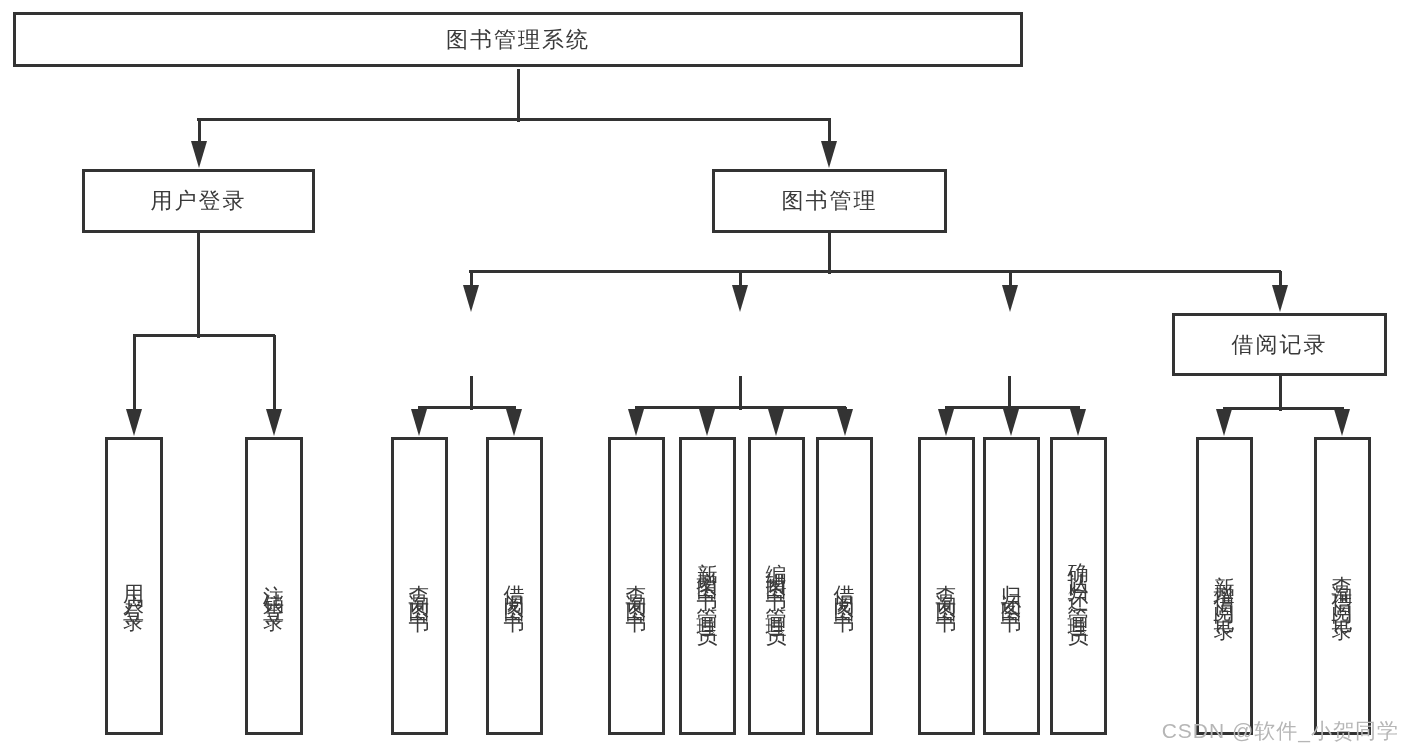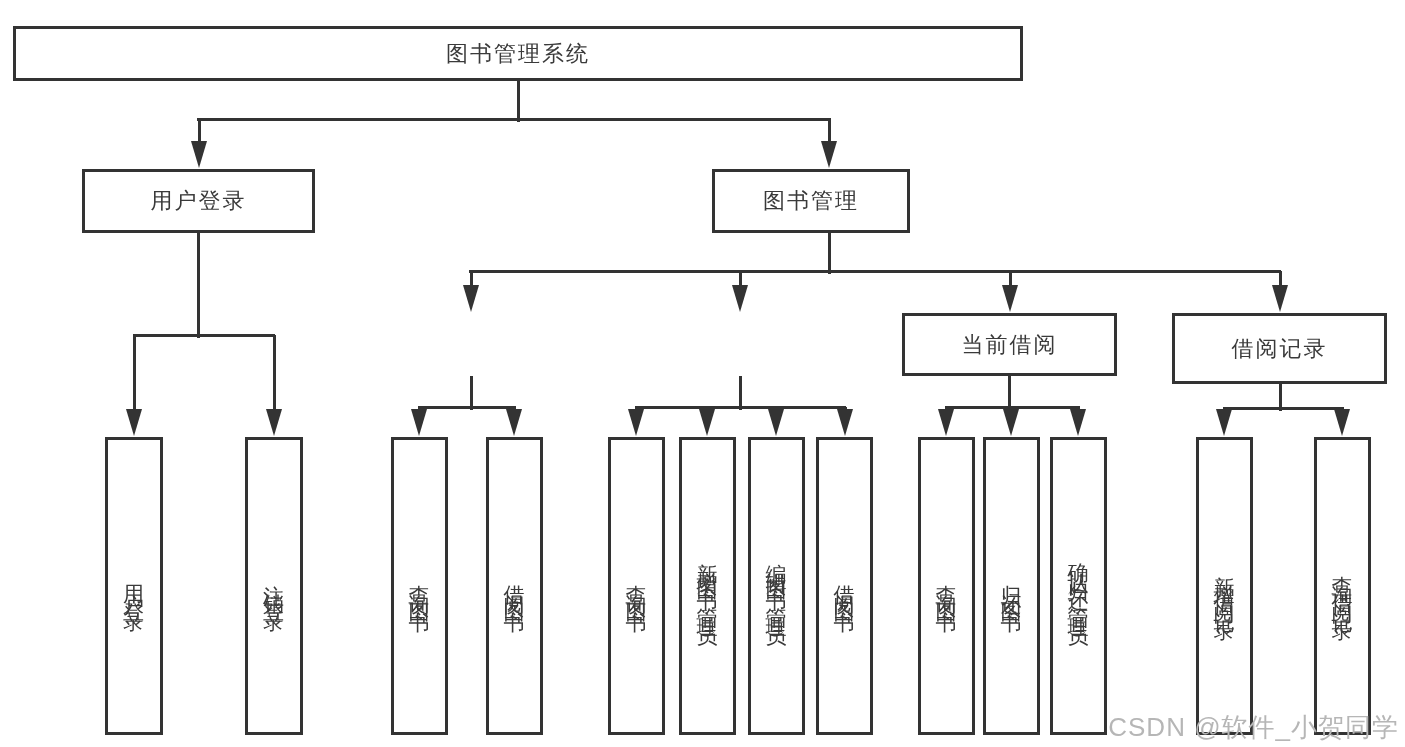--- a/index.html
+++ b/index.html
@@ -50,21 +50,21 @@
     width:0;height:0;
     border-left:8.5px solid transparent;
     border-right:8.5px solid transparent;
     border-top:27px solid var(--line);
     z-index:1;
   }
   #watermark{
     position:absolute;
     right:6px;
     bottom:2px;
-    font-size:26px;
+    font-size:21px;
     color:var(--wm);
     letter-spacing:1px;
     z-index:5;
     white-space:nowrap;
   }
 </style>
 </head>
 <body>
 
 <div id="canvas">
@@ -117,35 +117,32 @@
       <div class="line-v" style="left: 1077px; top: 407px; width: 3px; height: 3px;"></div>
       <div class="arrow" style="left: 1069.5px; top: 409px;"></div>
       <div class="line-v" style="left: 1279px; top: 376px; width: 3px; height: 35px;"></div>
       <div class="line-h" style="left: 1223px; top: 407px; width: 121px; height: 3px;"></div>
       <div class="line-v" style="left: 1223px; top: 408px; width: 3px; height: 2px;"></div>
       <div class="arrow" style="left: 1215.5px; top: 409px;"></div>
       <div class="line-v" style="left: 1341px; top: 408px; width: 3px; height: 2px;"></div>
       <div class="arrow" style="left: 1333.5px; top: 409px;"></div>
     </div>
 
-  <div class="box h" style="left:13px;top:26px;width:1010px;height:55px">
+  <div class="box h" style="left:13px;top:12px;width:1010px;height:55px">
     <span>图书管理系统</span>
   </div>
 
   <div class="box h" style="left:82px;top:169px;width:233px;height:64px">
     <span>用户登录</span>
   </div>
-  <div class="box h" style="left:712px;top:169px;width:198px;height:64px">
+  <div class="box h" style="left:712px;top:169px;width:235px;height:64px">
     <span>图书管理</span>
   </div>
 
-  <div class="box h" style="left:902px;top:313px;width:215px;height:63px">
-    <span>当前借阅</span>
-  </div>
-  <div class="box h" style="left:1172px;top:313px;width:215px;height:71px">
+  <div class="box h" style="left:1172px;top:313px;width:215px;height:63px">
     <span>借阅记录</span>
   </div>
 
   <div class="box v" style="left:105px;top:437px;width:58px;height:298px">
     <span>用户登录</span>
   </div>
   <div class="box v" style="left:245px;top:437px;width:58px;height:298px">
     <span>注销登录</span>
   </div>
 

